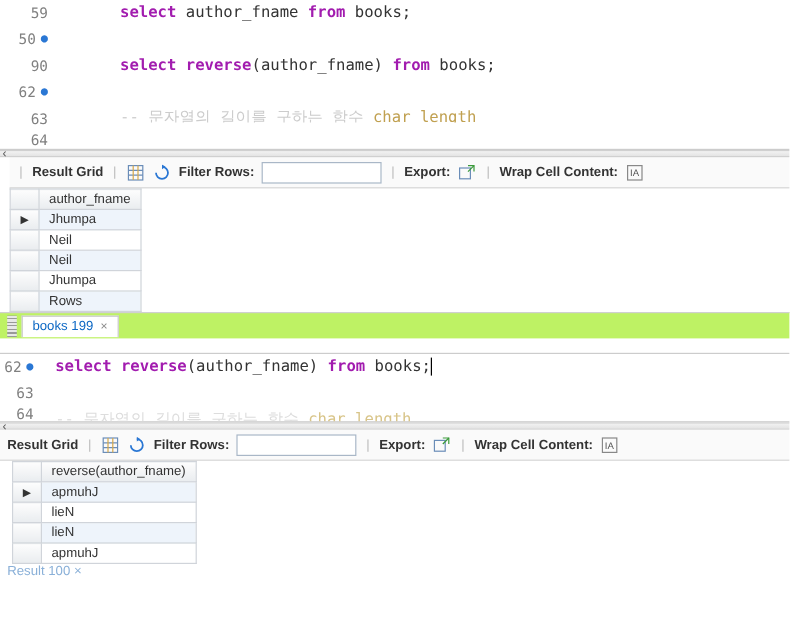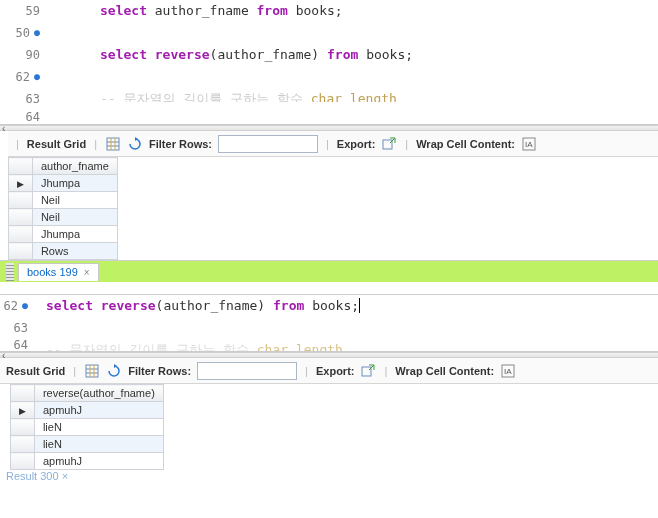--- a/index.html
+++ b/index.html
@@ -331,13 +331,13 @@
   <tr>
         <td class="rowhdr"></td>
         <td>lieN</td>
       </tr>
   <tr>
         <td class="rowhdr"></td>
         <td>apmuhJ</td>
       </tr>
 </tbody>
   </table>
-<div style="height:10px;overflow:hidden;font-size:11px;color:#8ab0d8;padding-left:6px;">Result 300 ×</div>
+<div style="height:10px;overflow:hidden;font-size:11px;color:#8ab0d8;padding-left:6px;">Result 100 ×</div>
 
 </body></html>

